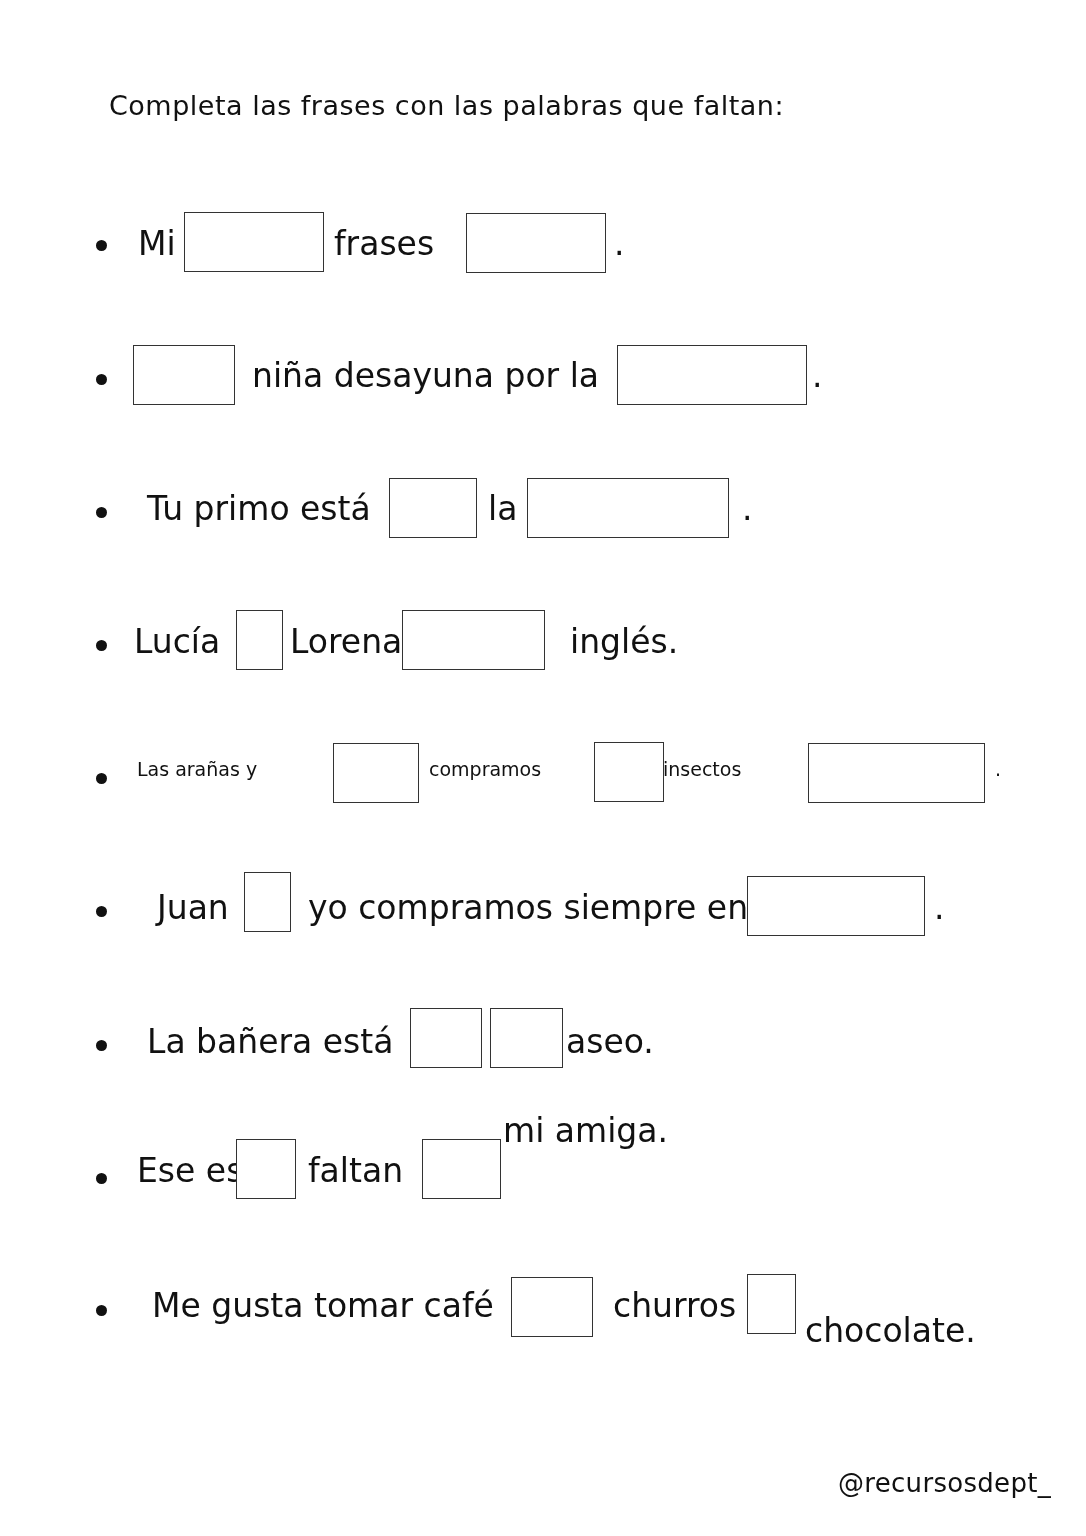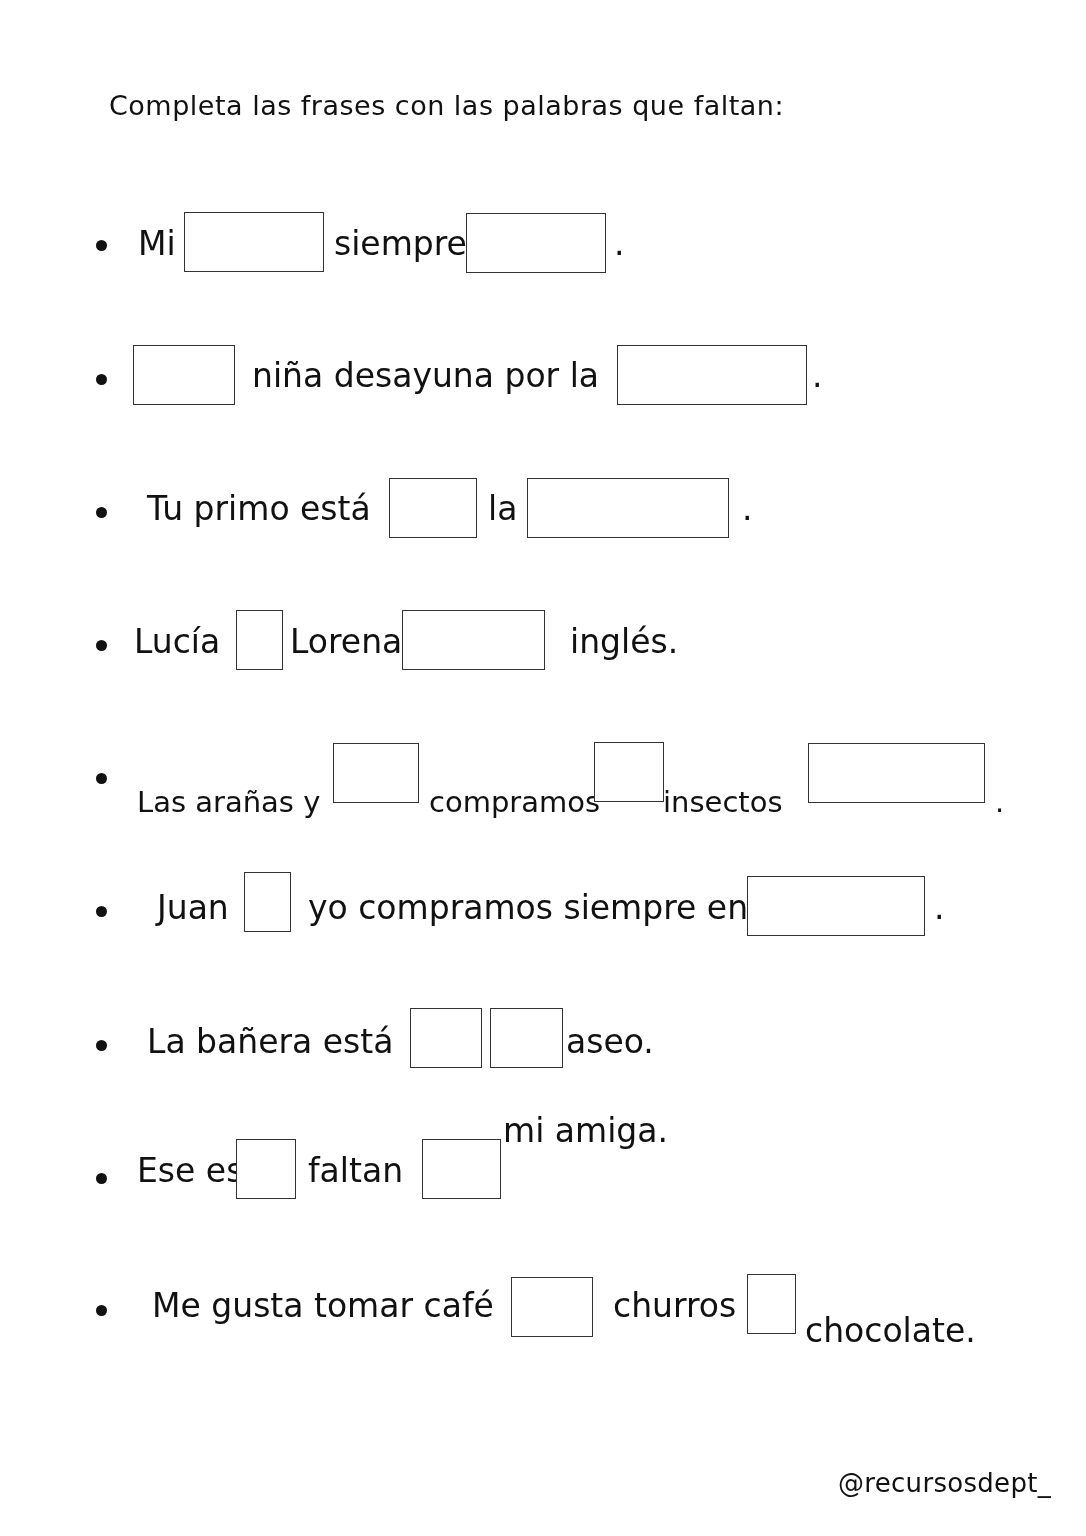--- a/index.html
+++ b/index.html
@@ -1,33 +1,33 @@
 <!DOCTYPE html>
 <html><head>
 <meta charset="utf-8">
 <style>
   html, body { margin:0; padding:0; background:#fff; }
   body { width:1086px; height:1536px; position:relative; overflow:hidden;
          font-family:"DejaVu Sans", sans-serif; color:#111; }
   .title { position:absolute; left:109px; top:90px; font-size:27px; letter-spacing:0.5px; }
   .bullet { position:absolute; width:11px; height:11px; border-radius:50%; background:#111; }
   .txt { position:absolute; font-size:33px; white-space:nowrap; line-height:1; }
-  .txt.sm { font-size:29px;margin-top:28px; }
+  .txt.sm { font-size:19px; }
   .box { position:absolute; border:1.5px solid #333; background:#fff; box-sizing:border-box; }
   .handle { position:absolute; left:838px; top:1468px; font-size:26px; font-weight:normal; letter-spacing:0.3px; }
 </style>
 </head>
 <body>
 
 <div class="title">Completa las frases con las palabras que faltan:</div>
 
 <div class="bullet" style="left:96px;top:240px"></div>
 <div class="txt" style="left:138px;top:227px">Mi</div>
 <div class="box" style="left:184px;top:212px;width:140px;height:60px"></div>
-<div class="txt" style="left:334px;top:227px">siempre</div>
+<div class="txt" style="left:334px;top:227px">frases</div>
 <div class="box" style="left:466px;top:213px;width:140px;height:60px"></div>
 <div class="txt" style="left:614px;top:227px">.</div>
 
 <div class="bullet" style="left:96px;top:374px"></div>
 <div class="box" style="left:133px;top:345px;width:102px;height:60px"></div>
 <div class="txt" style="left:252px;top:359px">niña desayuna por la</div>
 <div class="box" style="left:617px;top:345px;width:190px;height:60px"></div>
 <div class="txt" style="left:812px;top:359px">.</div>
 
 <div class="bullet" style="left:96px;top:507px"></div>

